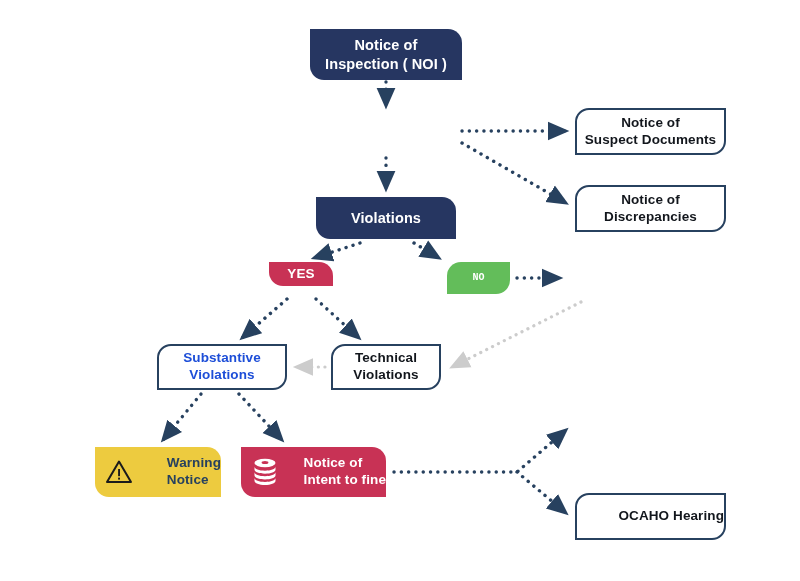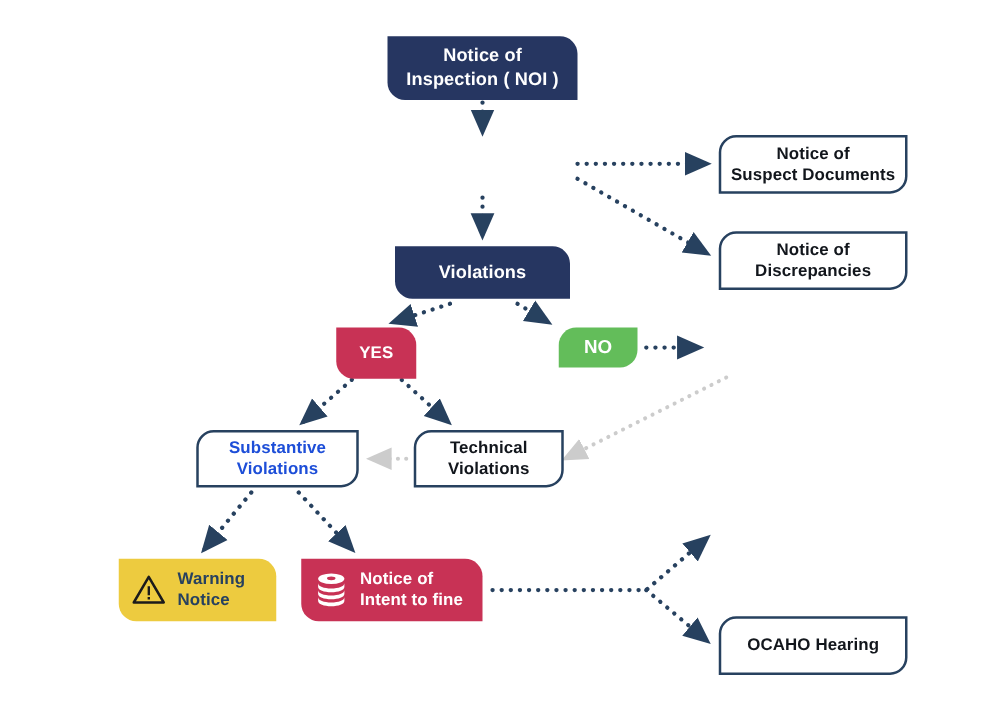--- a/index.html
+++ b/index.html
@@ -59,31 +59,32 @@
     background: #c83255;
     color: #ffffff;
     border-radius: 0 14px 0 14px;
     font-size: 13.5px;
   }
   
   .n-green {
     background: #63bd5a;
     color: #ffffff;
     border-radius: 14px 0 14px 0;
-    font-size: 15px;
+    font-size: 10px;
+    font-family: Liberation Mono, monospace;
   }
   
   .n-yellow {
     background: #edcb3f;
     color: #27415f;
     border-radius: 0 14px 0 14px;
     font-size: 13.5px;
   }
   .with-icon {
-    justify-content: flex-start;
+    justify-content: space-between;
     padding-left: 10px;
     gap: 9px;
     text-align: left;
   }
   .icon-box {
     flex: 0 0 auto;
     display: flex;
     align-items: center;
     justify-content: center;
   }
@@ -139,35 +140,35 @@
 
   <div class="node n-outline" style="left:560px; top:185px; width:151px; height:47px;">
     <span class="lbl">Notice of
 Discrepancies</span>
   </div>
 
   <div class="node n-navy" style="left:301px; top:197px; width:140px; height:42px;">
     <span class="lbl">Violations</span>
   </div>
 
-  <div class="node n-crimson" style="left:254px; top:262px; width:64px; height:41px;text-align:right;">
+  <div class="node n-crimson" style="left:254px; top:262px; width:64px; height:24px;text-align:right;">
     <span class="lbl">YES</span>
   </div>
 
   <div class="node n-green" style="left:432px; top:262px; width:63px; height:32px;">
     <span class="lbl">NO</span>
   </div>
 
 
   <div class="node n-outline blue-text" style="left:142px; top:344px; width:130px; height:46px;">
     <span class="lbl">Substantive
 Violations</span>
   </div>
 
-  <div class="node n-outline" style="left:316px; top:344px; width:120px; height:46px;">
+  <div class="node n-outline" style="left:316px; top:344px; width:110px; height:46px;">
     <span class="lbl">Technical
 Violations</span>
   </div>
 
   <div class="node n-yellow with-icon" style="left:80px; top:447px; width:126px; height:50px;">
     <span class="icon-box">
       <svg width="28" height="26" viewBox="0 0 28 26" xmlns="http://www.w3.org/2000/svg">
         <path d="M14,2.5 L26,23 L2,23 Z" fill="none" stroke="#1b1b1b" stroke-width="2" stroke-linejoin="round"></path>
         <rect x="13.1" y="10" width="1.9" height="7.2" fill="#1b1b1b"></rect>
         <rect x="13.1" y="18.6" width="1.9" height="2" fill="#1b1b1b"></rect>
@@ -187,17 +188,17 @@
           <path d="M3.5,20.7 C3.5,23.2 8.2,24.9 14,24.9 C19.8,24.9 24.5,23.2 24.5,20.7 L24.5,23.8 C24.5,26.3 19.8,28 14,28 C8.2,28 3.5,26.3 3.5,23.8 Z"></path>
         </g>
         <ellipse cx="14" cy="5.6" rx="3.4" ry="1.5" fill="#c83255"></ellipse>
       </svg>
     </span>
     <span class="lbl">Notice of
 Intent to fine</span>
   </div>
 
 
-  <div class="node n-outline" style="left:560px; top:493px; width:151px; height:47px;">
+  <div class="node n-outline" style="left:560px; top:493px; width:151px; height:47px;justify-content:flex-end;">
     <span class="lbl">OCAHO Hearing</span>
   </div>
 
 </div>
 
 </body></html>

